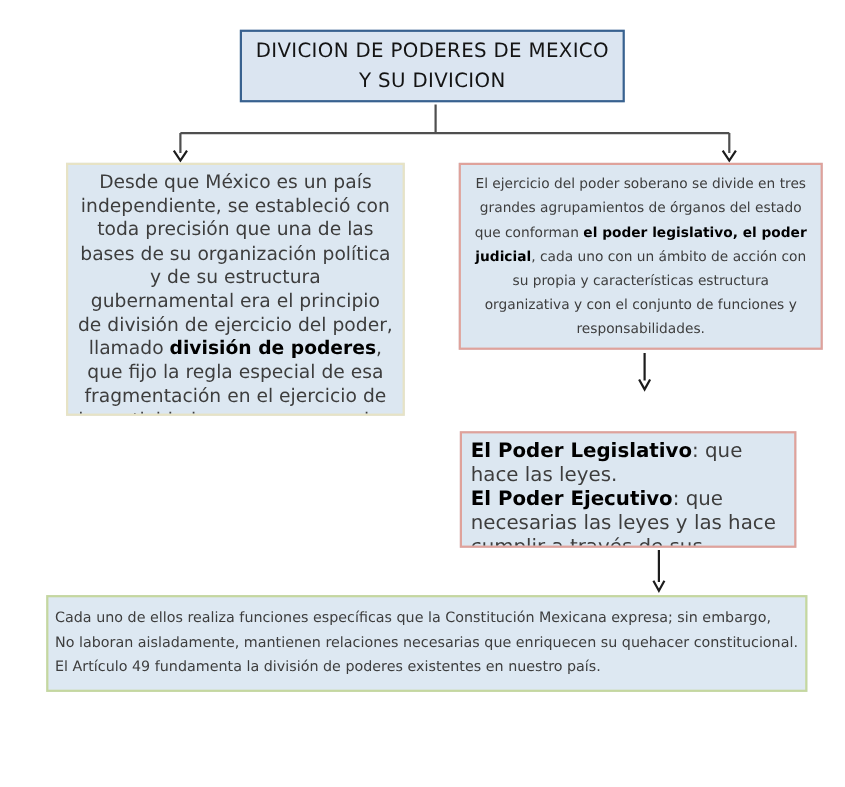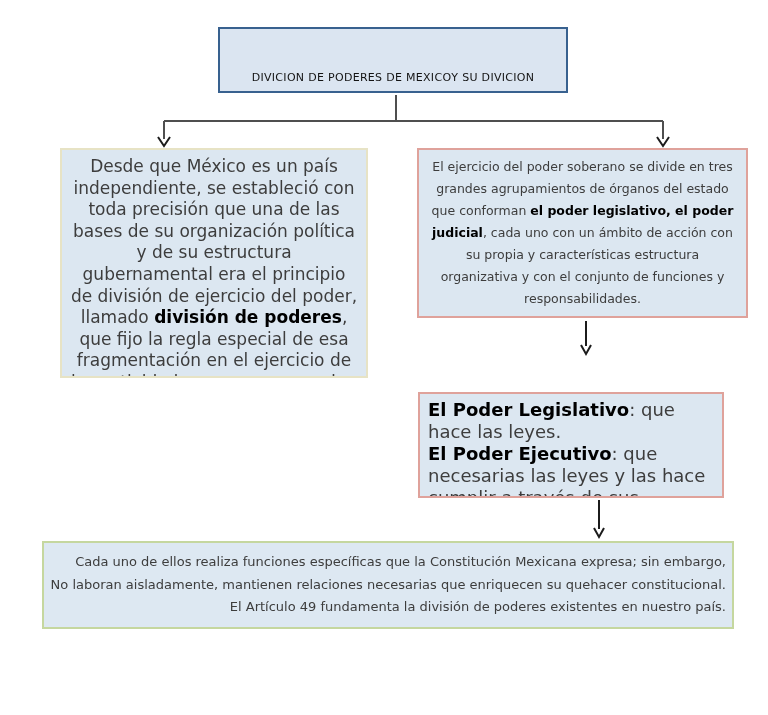--- a/index.html
+++ b/index.html
@@ -20,27 +20,26 @@
   .box {
     position: absolute;
     box-sizing: border-box;
     background: #dce7f1;
     overflow: hidden;
   }
   .title-box {
     left: 218px; top: 27px; width: 350px; height: 66px;
     background: #dbe5f1;
     border: 2px solid #38618f;
-    display: flex; flex-direction: row; justify-content: center;
+    display: flex; flex-direction: column; justify-content: center;
     text-align: center;
-    font-size: 11px;
+    font-size: 18px;
     line-height: 27px;
     color: #141414;
     letter-spacing: 0.3px;
-    align-items: flex-end;
   }
   .left-box {
     left: 60px; top: 148px; width: 308px; height: 230px;
     border: 2px solid #e7e3c5;
     padding: 6px 8px;
     text-align: center;
     font-size: 17px;
     line-height: 21.6px;
   }
   .right-box {
@@ -58,21 +57,21 @@
     padding: 5px 8px;
     text-align: left;
     font-size: 18px;
     line-height: 22px;
   }
   .bottom-box {
     left: 42px; top: 541px; width: 692px; height: 88px;
     border: 2px solid #c5d79f;
     background: #dde8f2;
     padding: 8px 6px;
-    text-align: right;
+    text-align: left;
     font-size: 13px;
     line-height: 22.5px;
   }
   .bold-seg, .power-lead { font-weight: bold; color: #000; }
 </style>
 </head>
 <body>
 
 <div class="canvas">
 

